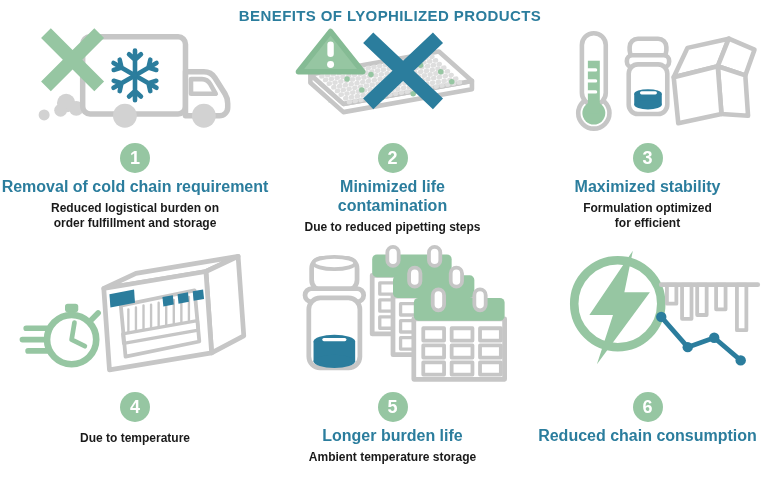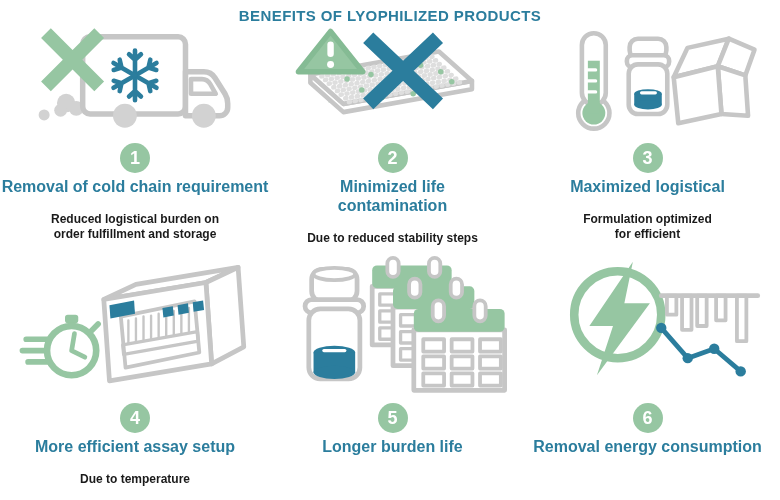--- a/index.html
+++ b/index.html
@@ -26,21 +26,21 @@
     width:30px;height:30px;border-radius:50%;background:var(--green);
     color:#fff;font-weight:bold;font-size:18px;line-height:30px;
     margin:7px 0 5px;
   }
   .b-title{
     color:var(--teal);font-weight:bold;font-size:16px;line-height:1.18;
     white-space:pre-line;
   }
   .b-sub{
     color:var(--text);font-weight:bold;font-size:12px;line-height:1.25;
-    white-space:pre-line;margin-top:15px;
+    white-space:pre-line;margin-top:4px;
   }
   
   .ol6{fill:#fff;stroke:var(--gray);stroke-width:6;stroke-linejoin:round;stroke-linecap:round;}
   .ol5{fill:#fff;stroke:var(--gray);stroke-width:5;stroke-linejoin:round;stroke-linecap:round;}
   .ol4{fill:#fff;stroke:var(--gray);stroke-width:4;stroke-linejoin:round;stroke-linecap:round;}
   .cellrect{fill:#fff;stroke:var(--gray);stroke-width:4;stroke-linejoin:round;}
   .cellrect3{fill:none;stroke:var(--gray);stroke-width:3.5;stroke-linejoin:round;}
   .ln-g{stroke:var(--gray);stroke-width:5;stroke-linecap:round;fill:none;}
   .thin{stroke:var(--gray);stroke-width:2.5;stroke-linecap:round;}
   .snow{stroke:var(--teal);stroke-width:5;stroke-linecap:round;fill:none;}
@@ -135,21 +135,21 @@
             <circle cx="52" cy="44" r="3.8" fill="#fff"></circle>
           </g>
           <g>
             <path class="xt" d="M93,15 L169,87 M169,15 L93,87"></path>
           </g>
         </svg>
       </div>
       <div class="num">2</div>
       <div class="b-title">Minimized life
 contamination</div>
-      <div class="b-sub">Due to reduced stability steps</div>
+      <div class="b-sub">Due to reduced pipetting steps</div>
     </div>
 
     <div class="cell">
       <div class="icon-wrap r1">
         <svg width="240" height="112" viewBox="0 0 240 122">
           <g>
             <polygon class="ol5" points="148,58 163,26 208,16 196,46"></polygon>
             <polygon class="ol5" points="196,46 208,16 236,28 226,56"></polygon>
             <polygon class="ol5" points="196,46 226,56 229,100 200,98"></polygon>
             <polygon class="ol5" points="148,58 196,46 200,98 153,108"></polygon>
@@ -166,21 +166,21 @@
             <rect class="ol5" x="97" y="34" width="46" height="13" rx="6"></rect>
             <rect class="ol5" x="99" y="44" width="42" height="54" rx="10"></rect>
             <ellipse class="tealfill" cx="120" cy="76" rx="15" ry="5"></ellipse>
             <rect class="tealfill" x="105" y="76" width="30" height="12"></rect>
             <ellipse class="tealfill" cx="120" cy="88" rx="15" ry="5"></ellipse>
             <path class="wtick" d="M113,75 L128,75"></path>
           </g>
         </svg>
       </div>
       <div class="num">3</div>
-      <div class="b-title">Maximized logistical</div>
+      <div class="b-title">Maximized stability</div>
       <div class="b-sub">Formulation optimized
 for efficient</div>
     </div>
   </div>
 
   <div class="grid row2">
 
     <div class="cell">
       <div class="icon-wrap r2">
         <svg width="250" height="140" viewBox="0 0 250 148">
@@ -200,21 +200,20 @@
             <path class="gl" d="M10,88 L34,88 M6,100 L30,100 M12,112 L34,112"></path>
             <rect class="greenfill" x="51" y="62" width="14" height="9" rx="3"></rect>
             <rect class="greenfill" x="54" y="70" width="8" height="7"></rect>
             <path class="gl" d="M79,79 L86,72"></path>
             <circle cx="58" cy="100" r="26" fill="#fff" stroke="var(--green)" stroke-width="7"></circle>
             <path class="gl5" d="M58,100 L61,82 M58,100 L72,107"></path>
           </g>
         </svg>
       </div>
       <div class="num">4</div>
-      <div class="b-title">More efficient assay setup</div>
       <div class="b-sub">Due to temperature</div>
     </div>
 
     <div class="cell">
       <div class="icon-wrap r2">
         <svg width="240" height="140" viewBox="0 0 240 148">
           <g>
             <rect class="ol5" x="34" y="14" width="48" height="34" rx="11"></rect>
             <ellipse class="ol4" cx="58" cy="19" rx="22" ry="6.5"></ellipse>
             <rect class="ol5" x="27" y="46" width="62" height="14" rx="7"></rect>
@@ -252,20 +251,21 @@
             <rect class="cellrect" x="182" y="106" width="22" height="13"></rect>
             <rect class="cellrect" x="212" y="106" width="22" height="13"></rect>
             <rect class="cellrect" x="152" y="124" width="22" height="13"></rect>
             <rect class="cellrect" x="182" y="124" width="22" height="13"></rect>
             <rect class="cellrect" x="212" y="124" width="22" height="13"></rect>
           </g>
         </svg>
       </div>
       <div class="num">5</div>
       <div class="b-title">Longer burden life</div>
+      <div class="b-sub">Ambient temperature storage</div>
     </div>
 
     <div class="cell">
       <div class="icon-wrap r2">
         <svg width="240" height="140" viewBox="0 0 240 148">
           <g>
             <circle cx="88" cy="62" r="46" fill="none" stroke="var(--green)" stroke-width="9"></circle>
             <polygon class="greenfill" points="104,6 58,74 83,74 66,126 122,50 95,50"></polygon>
           </g>
           <g>
@@ -277,16 +277,16 @@
             <path class="ln-g" d="M134,42 L236,42"></path>
             <path class="tl" d="M134,76 L162,108 L190,98 L218,122"></path>
             <circle class="tealfill" cx="134" cy="76" r="5.5"></circle>
             <circle class="tealfill" cx="162" cy="108" r="5.5"></circle>
             <circle class="tealfill" cx="190" cy="98" r="5.5"></circle>
             <circle class="tealfill" cx="218" cy="122" r="5.5"></circle>
           </g>
         </svg>
       </div>
       <div class="num">6</div>
-      <div class="b-title">Removal energy consumption</div>
+      <div class="b-title">Reduced chain consumption</div>
     </div>
   </div>
 </div>
 
 </body></html>

